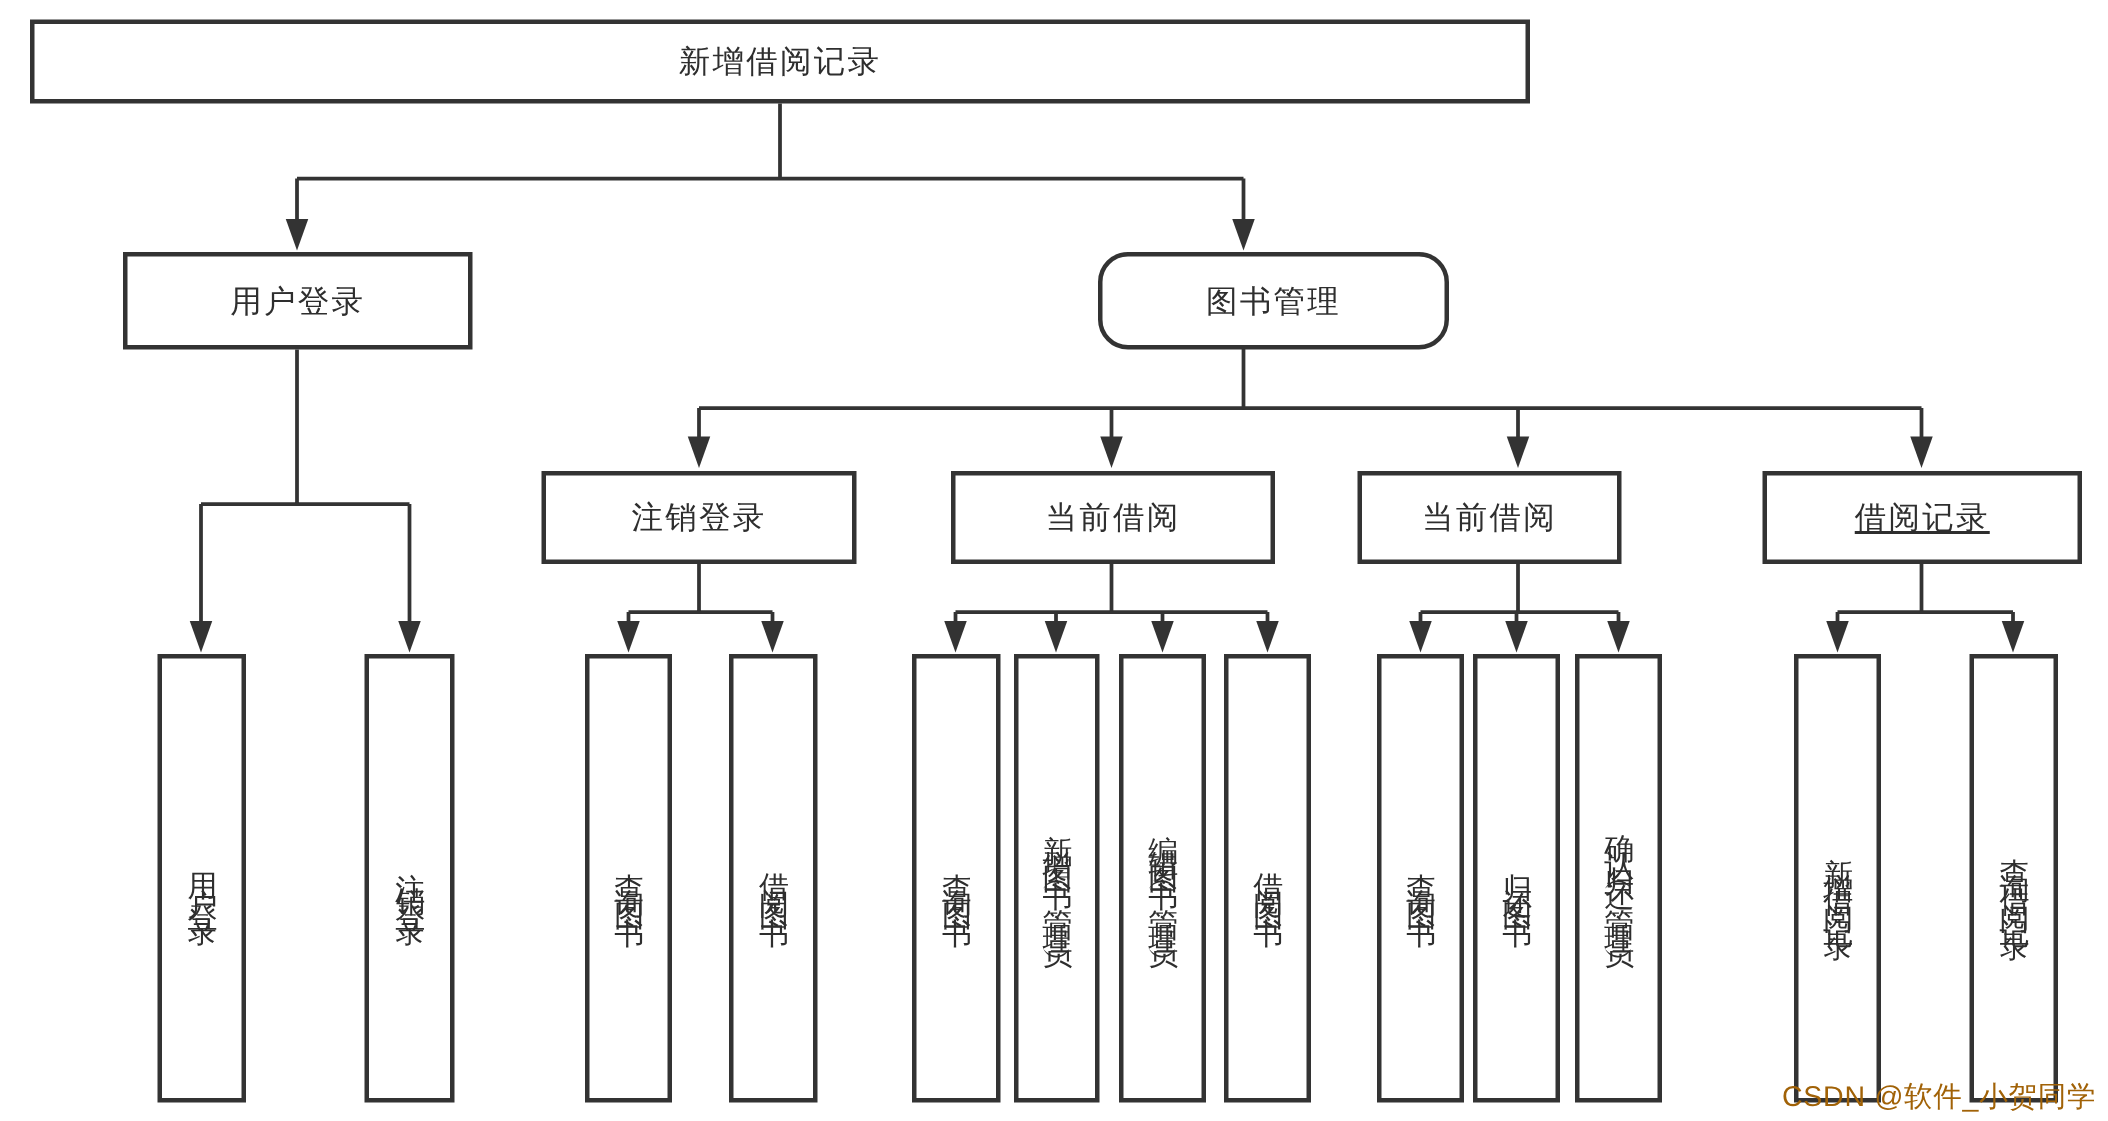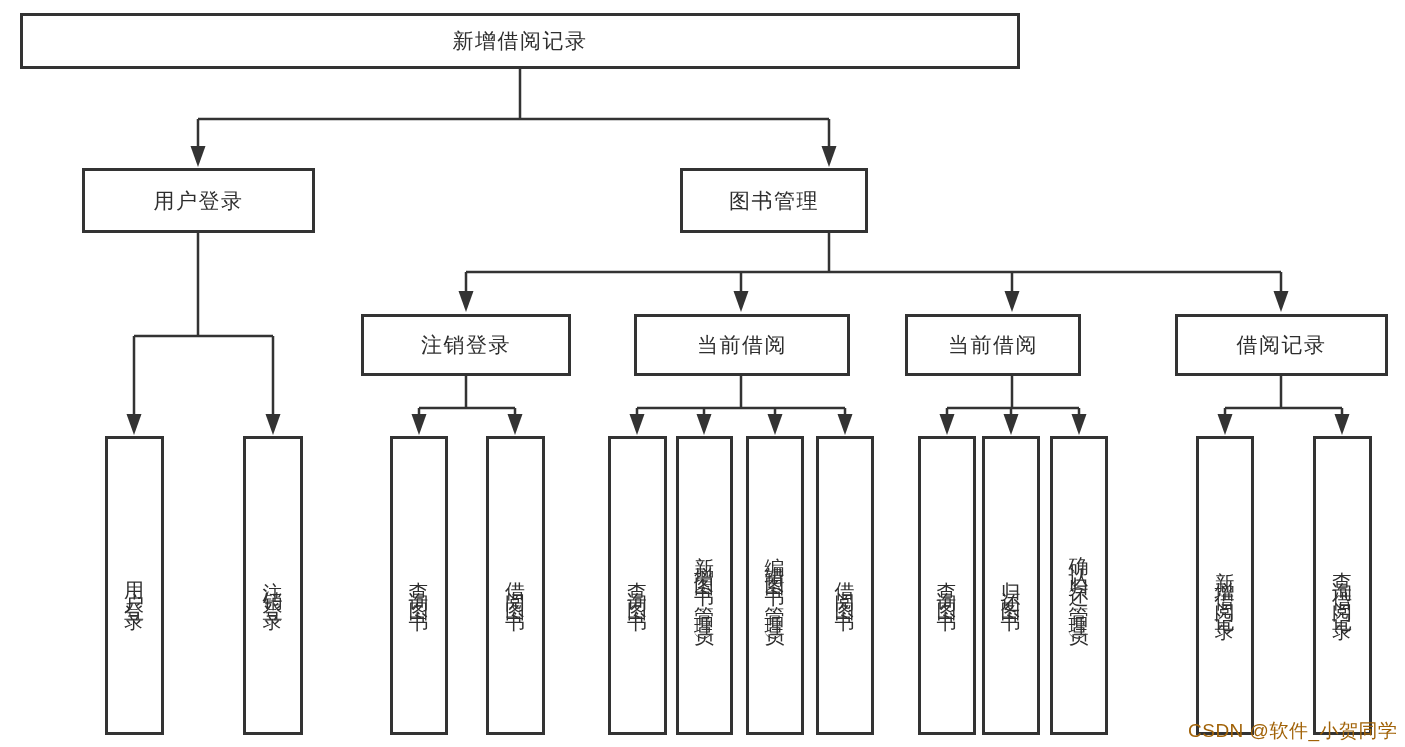--- a/index.html
+++ b/index.html
@@ -63,26 +63,26 @@
       <polygon points="1003.5,414 1018.5,414 1011,435"></polygon>
       <polygon points="1071.5,414 1086.5,414 1079,435"></polygon>
       <polygon points="1217.5,414 1232.5,414 1225,435"></polygon>
       <polygon points="1334.5,414 1349.5,414 1342,435"></polygon>
     </g>
   </svg>
 
   <div class="node" style="left:20px;top:13px;width:1000px;height:56px;">新增借阅记录</div>
 
   <div class="node" style="left:82px;top:168px;width:233px;height:65px;">用户登录</div>
-  <div class="node" style="left:680px;top:168px;width:188px;height:65px;">图书管理</div>
+  <div class="node" style="left:732px;top:168px;width:234px;height:65px;border-radius:20px;">图书管理</div>
 
   <div class="node" style="left:361px;top:314px;width:210px;height:62px;">注销登录</div>
   <div class="node" style="left:634px;top:314px;width:216px;height:62px;">当前借阅</div>
   <div class="node" style="left:905px;top:314px;width:176px;height:62px;">当前借阅</div>
-  <div class="node" style="left:1175px;top:314px;width:213px;height:62px;">借阅记录</div>
+  <div class="node" style="left:1175px;top:314px;width:213px;height:62px;text-decoration:underline;">借阅记录</div>
 
   <div class="node leaf" style="left:105px;top:436px;width:59px;height:299px;">用户登录</div>
   <div class="node leaf" style="left:243px;top:436px;width:60px;height:299px;">注销登录</div>
 
   <div class="node leaf" style="left:390px;top:436px;width:58px;height:299px;">查询图书</div>
   <div class="node leaf" style="left:486px;top:436px;width:59px;height:299px;">借阅图书</div>
 
   <div class="node leaf" style="left:608px;top:436px;width:59px;height:299px;">查询图书</div>
   <div class="node leaf" style="left:676px;top:436px;width:57px;height:299px;">新增图书（管理员）</div>
   <div class="node leaf" style="left:746px;top:436px;width:58px;height:299px;">编辑图书（管理员）</div>

